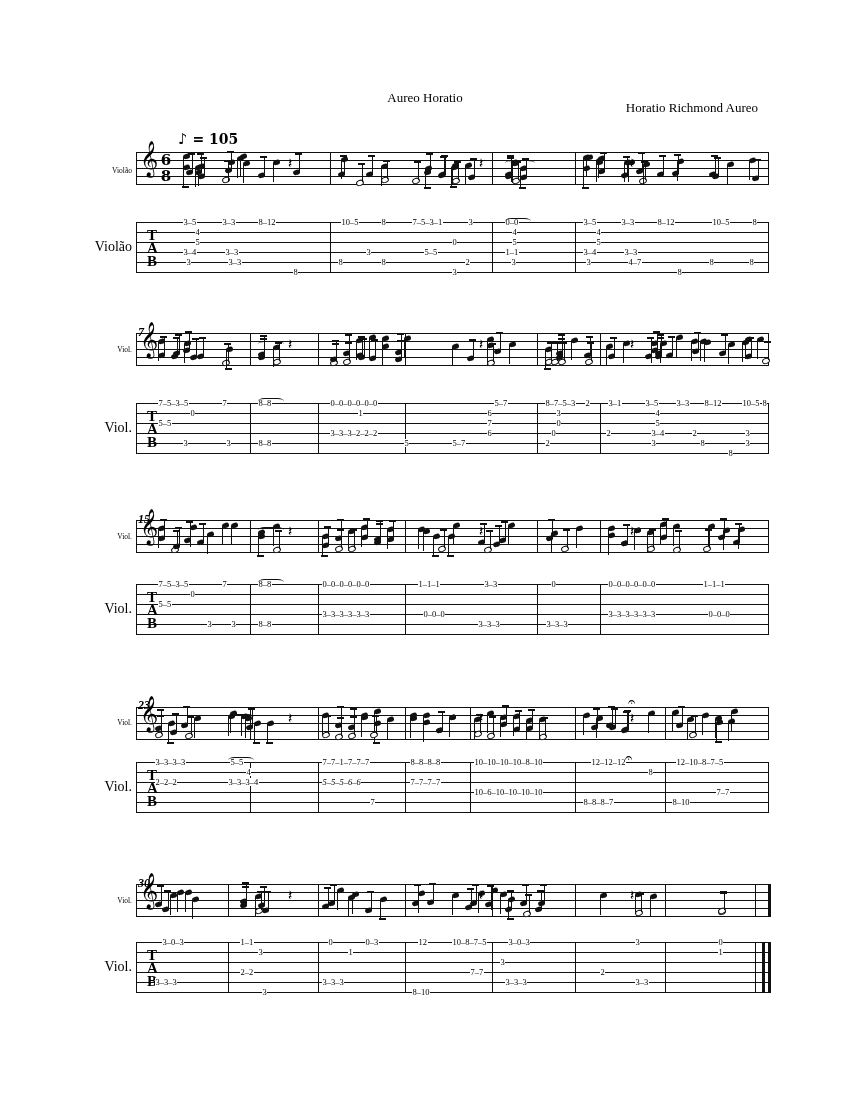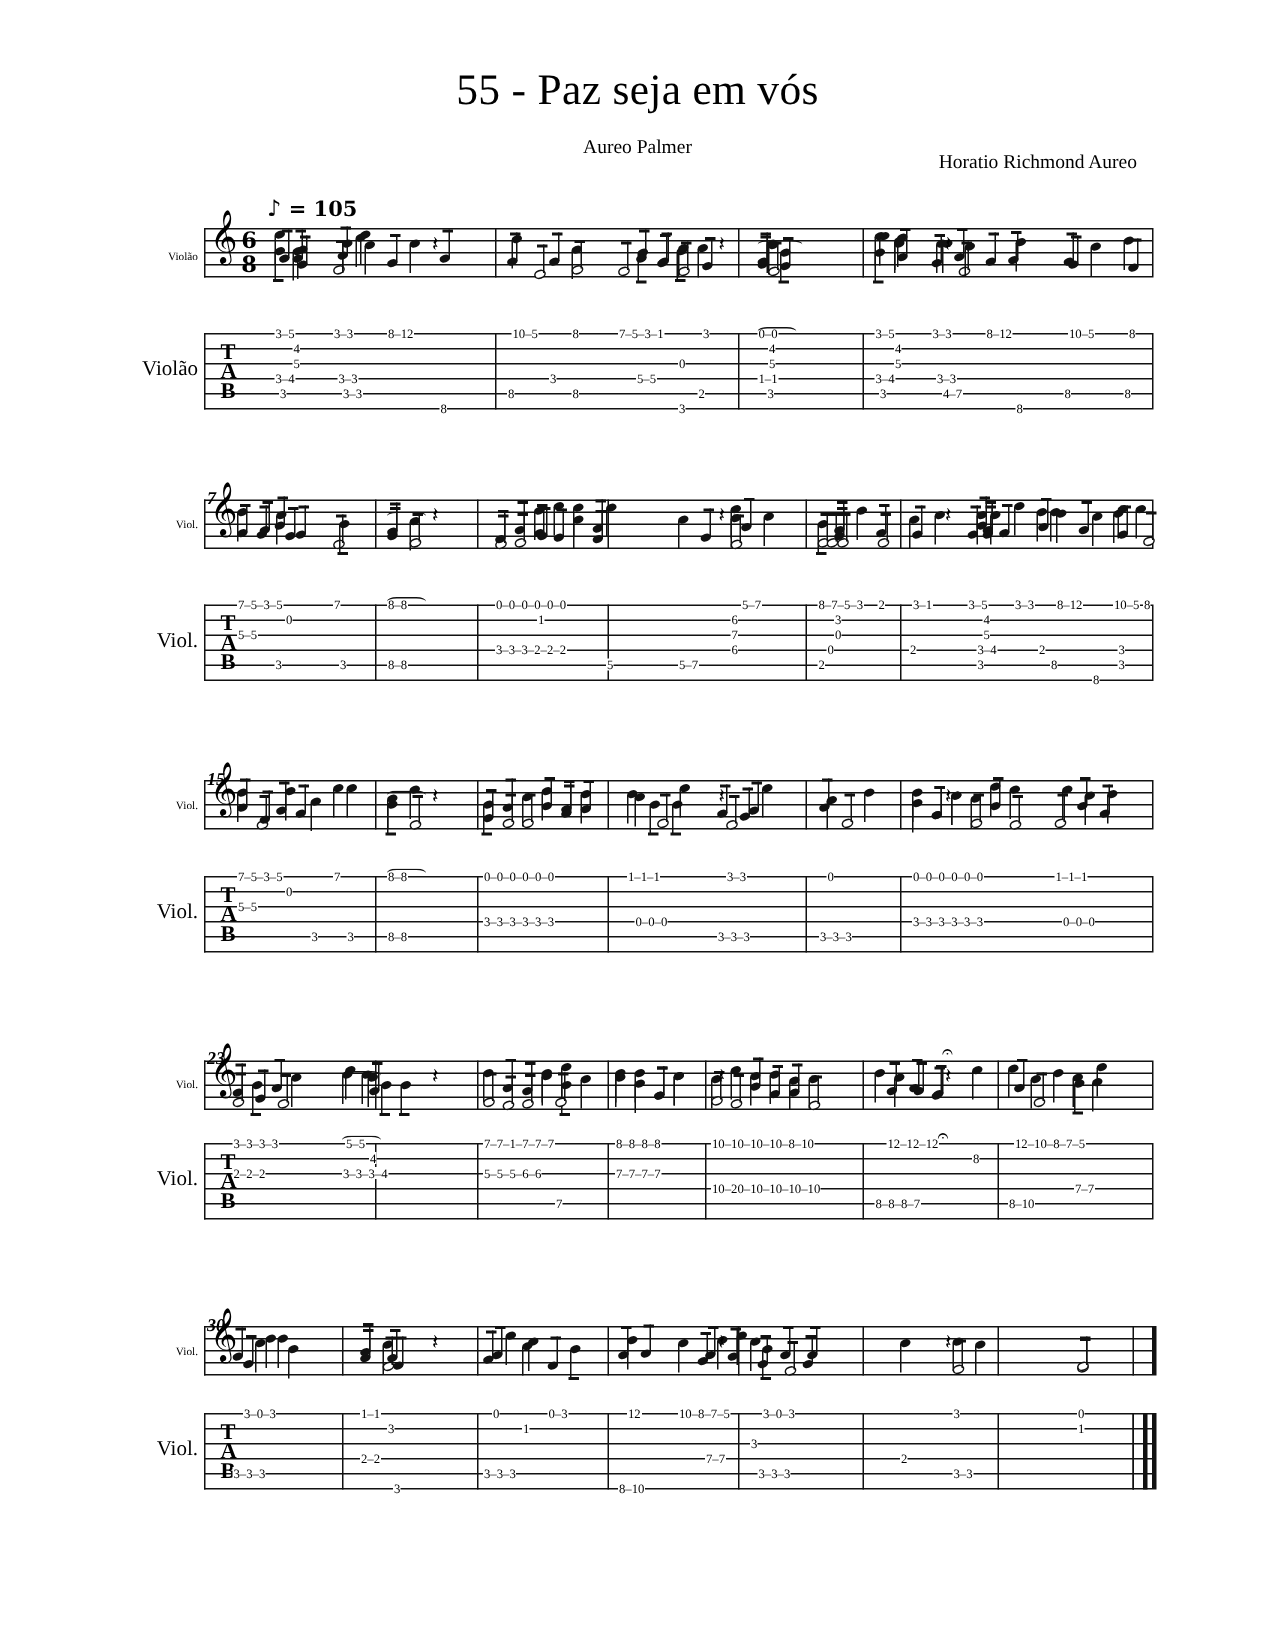--- a/index.html
+++ b/index.html
@@ -201,22 +201,21 @@
     font-family: "DejaVu Sans", sans-serif;
     font-size: 14px;
     line-height: 10px;
   }
 </style>
 </head>
 <body>
 
 <div class="page">
 
-  <div class="title">55 - Paz seja em vós</div>
-  <div class="subtitle">Aureo Palmer</div>
+  <div class="subtitle">Aureo Horatio</div>
   <div class="composer">Horatio Richmond Aureo</div>
 
   <div class="tempo" style="left:178px; top:130px;">
     <span class="notehead">♪</span>
     <span>= 105</span>
   </div>
 
   <div id="systems-root">
       <div class="system" style="top:0px;left:0px;height:1100px;">
         <div class="stafflines" style="top:152px;">
@@ -1128,23 +1127,23 @@
         <div class="tabnum" style="left:230px; top:758px;">5–5</div>
         <div class="tabnum" style="left:322px; top:758px;">7–7–1–7–7–7</div>
         <div class="tabnum" style="left:410px; top:758px;">8–8–8–8</div>
         <div class="tabnum" style="left:474px; top:758px;">10–10–10–10–8–10</div>
         <div class="tabnum" style="left:591px; top:758px;">12–12–12</div>
         <div class="tabnum" style="left:676px; top:758px;">12–10–8–7–5</div>
         <div class="tabnum" style="left:246px; top:768px;">4</div>
         <div class="tabnum" style="left:648px; top:768px;">8</div>
         <div class="tabnum" style="left:155px; top:778px;">2–2–2</div>
         <div class="tabnum" style="left:228px; top:778px;">3–3–3–4</div>
-        <div class="tabnum" style="left:322px; top:778px;">5–5–5–6–6</div>
+        <div class="tabnum" style="left:322px; top:778px;font-style:italic;">5–5–5–6–6</div>
         <div class="tabnum" style="left:410px; top:778px;">7–7–7–7</div>
-        <div class="tabnum" style="left:474px; top:788px;">10–20–10–10–10–10</div>
+        <div class="tabnum" style="left:474px; top:788px;">10–6–10–10–10–10</div>
         <div class="tabnum" style="left:716px; top:788px;">7–7</div>
         <div class="tabnum" style="left:370px; top:798px;">7</div>
         <div class="tabnum" style="left:583px; top:798px;">8–8–8–7</div>
         <div class="tabnum" style="left:672px; top:798px;">8–10</div>
       </div>
       <div class="system" style="top:0px;left:0px;height:1100px;">
         <div class="stafflines" style="top:884px;">
           <div class="ln"></div>
           <div class="ln"></div>
           <div class="ln"></div>

